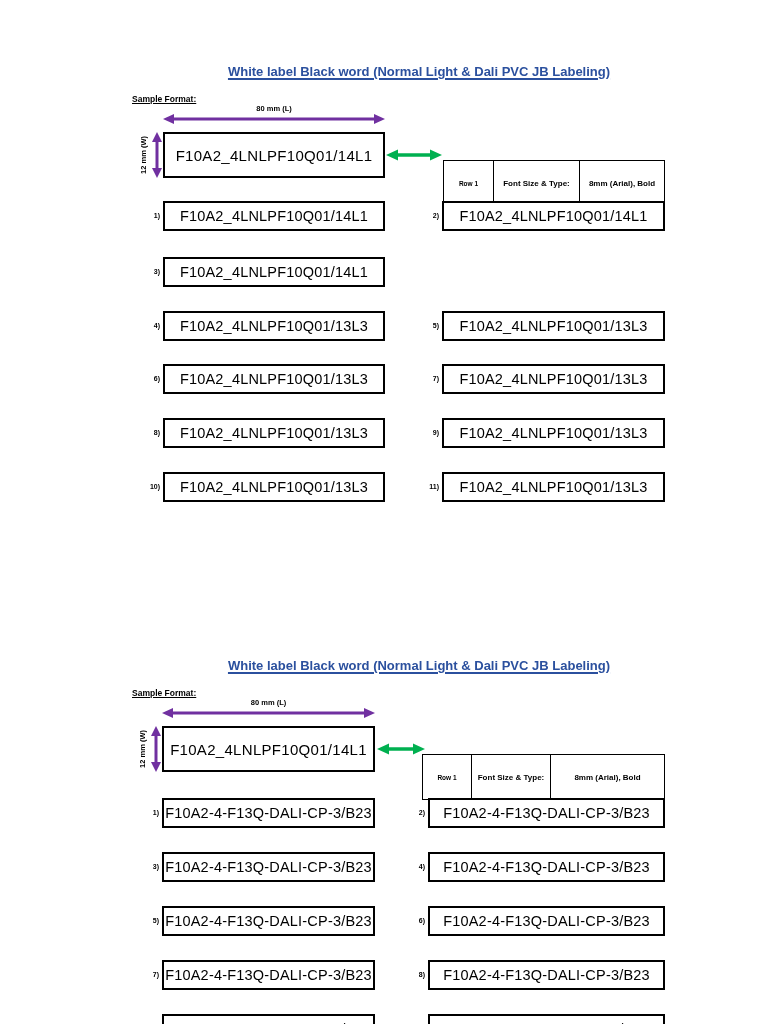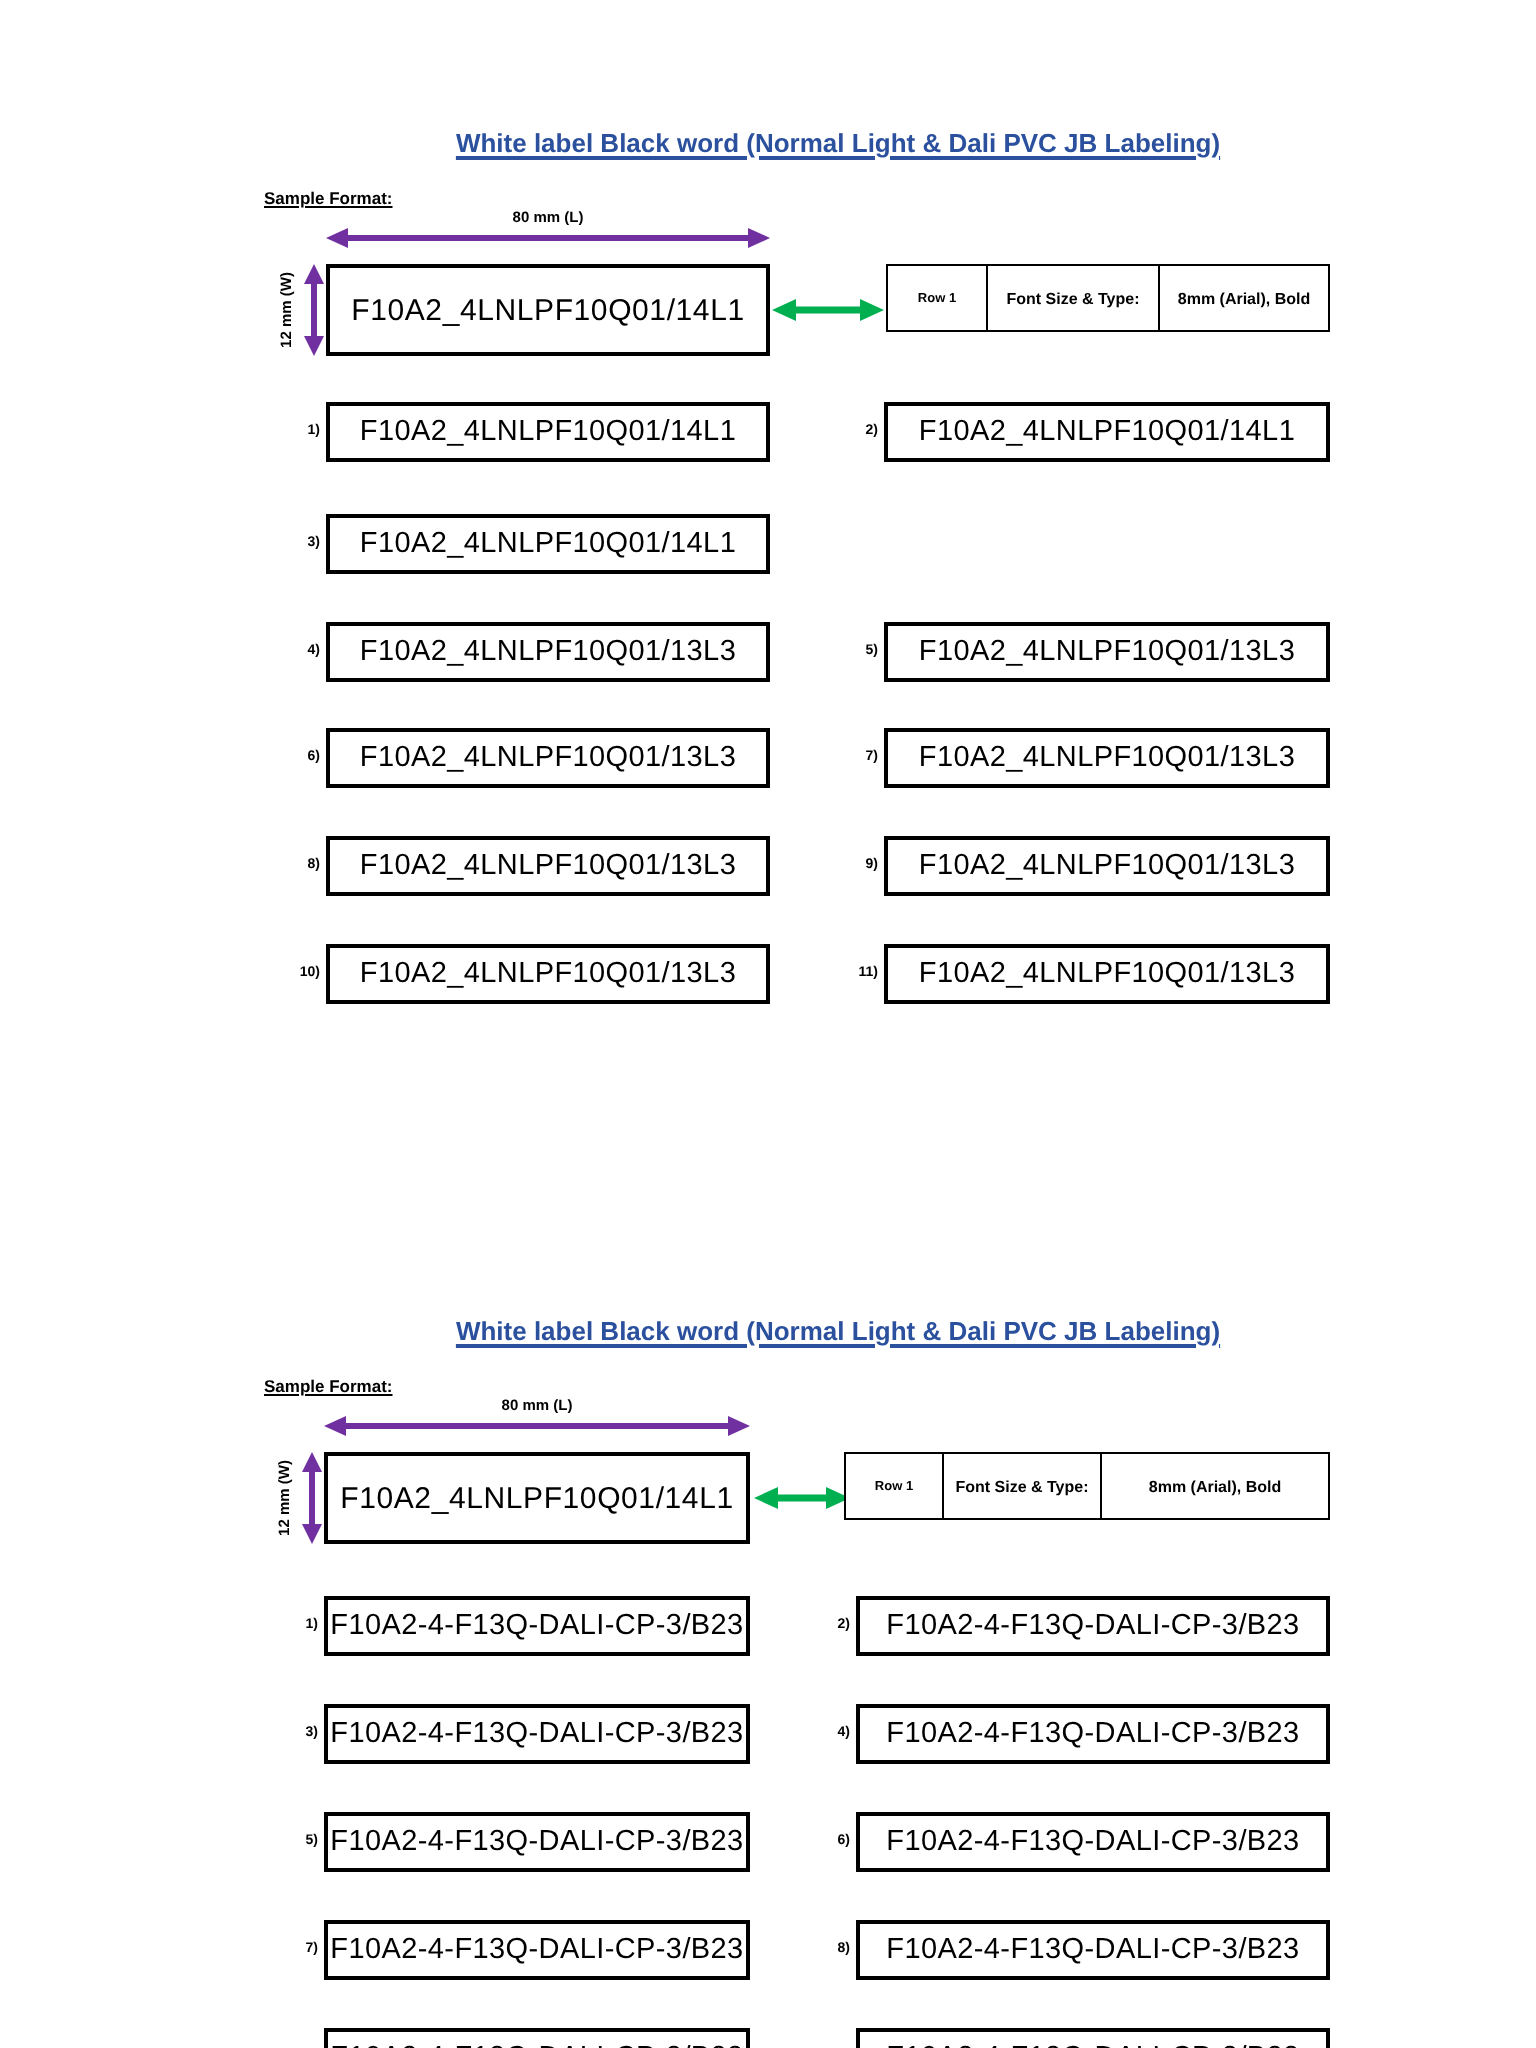--- a/index.html
+++ b/index.html
@@ -35,23 +35,23 @@
 
   .sample-box{
     position:absolute;top:68px;height:46px;box-sizing:border-box;
     border:2.5px solid #000;background:#fff;
     display:flex;align-items:center;justify-content:center;
   }
   .sample-box span{font-size:15px;letter-spacing:.3px;white-space:nowrap;}
 
   .spec-table{position:absolute;top:68px;display:flex;}
   .spec-table .cell{
-    box-sizing:border-box;height:34px;border:1.6px solid #000;border-left-width:0;
+    box-sizing:border-box;height:46px;border:1.6px solid #000;border-left-width:0;
     display:flex;align-items:center;justify-content:center;text-align:right;
-    font-weight:bold;background:#fff;padding:0 2px;
+    font-weight:bold;background:#fff;padding:0 2px;margin-top:28px;
   }
   .spec-table .cell:first-child{border-left-width:1.6px;}
   .spec-table .c1{font-size:6.5px;}
   .spec-table .c2{font-size:8px;}
   .spec-table .c3{font-size:8px;}
 
   .label-box{
     position:absolute;height:30px;box-sizing:border-box;
     border:2.5px solid #000;background:#fff;
     display:flex;align-items:center;justify-content:center;

